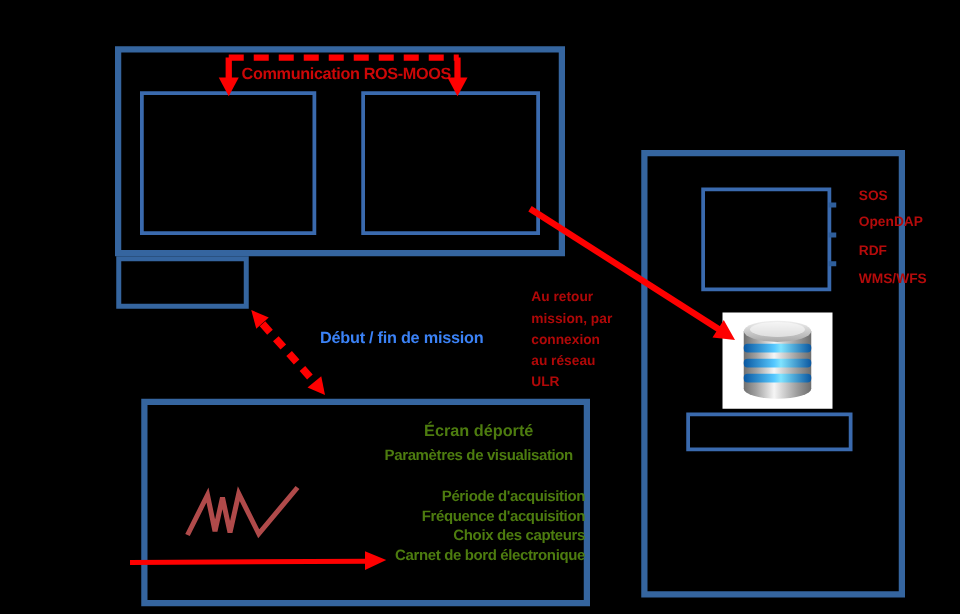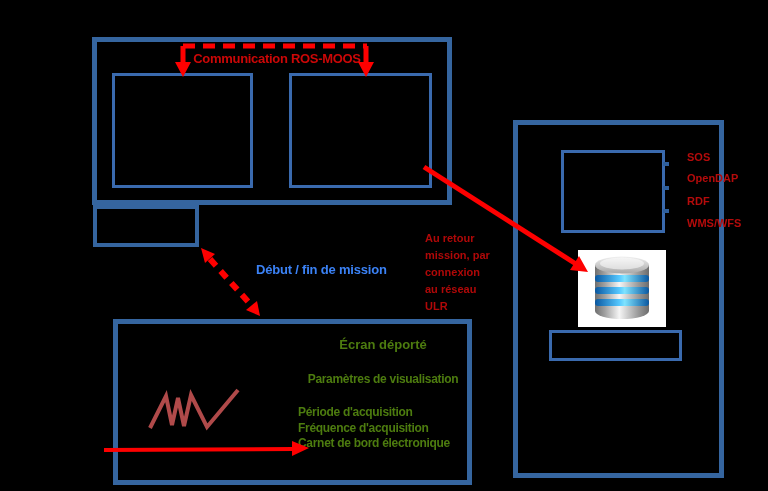--- a/index.html
+++ b/index.html
@@ -16,22 +16,22 @@
   #inner-a{left:112px;top:73px;width:141px;height:115px;}
   #inner-b{left:289px;top:73px;width:143px;height:115px;}
   #comm-label{left:189px;top:51px;width:176px;text-align:center;font-size:13px;letter-spacing:-0.3px;color:#cc0707;}
   #dock-tab{left:93px;top:205px;width:106px;height:42px;border-width:4px;}
   
   #mission-label{left:256px;top:262px;font-size:13px;letter-spacing:-0.2px;color:#3b82f6;}
   
   #bottom-box{left:113px;top:319px;width:359px;height:166px;}
   #remote-text{left:298px;top:337px;width:170px;position:absolute;color:#4d7c0f;}
   #remote-title{font-size:13px;font-weight:bold;text-align:center;white-space:nowrap;}
-  #remote-subtitle{font-size:12px;font-weight:bold;text-align:center;white-space:nowrap;margin-top:20px;letter-spacing:-0.3px;}
-  .remote-item{font-size:12px;font-weight:bold;line-height:15.5px;white-space:nowrap;letter-spacing:-0.3px;}
+  #remote-subtitle{font-size:12px;font-weight:bold;text-align:center;white-space:nowrap;margin-top:5px;letter-spacing:-0.3px;}
+  .remote-item{font-size:12px;font-weight:bold;line-height:15.5px;white-space:nowrap;letter-spacing:-0.3px;text-align:right;}
   #remote-items{margin-top:19px;}
   
   #return-note{left:425px;top:230px;width:90px;font-size:11px;font-weight:bold;
     line-height:17px;color:#b00808;white-space:pre-line;position:absolute;}
   
   #right-box{left:513px;top:120px;width:211px;height:358px;}
   #right-inner-top{left:561px;top:150px;width:104px;height:83px;}
   .tick{position:absolute;width:6px;height:4px;background:#2f5f9c;}
   #tick-1{left:663px;top:162px;}
   #tick-2{left:663px;top:186px;}
@@ -57,20 +57,21 @@
 
 <div id="mission-label" class="lbl">Début / fin de mission</div>
 
 <div id="bottom-box" class="bluebox"></div>
 <div id="remote-text">
   <div id="remote-title">Écran déporté</div>
   <div id="remote-subtitle">Paramètres de visualisation</div>
   <div id="remote-items">
     <div class="remote-item">Période d'acquisition</div>
     <div class="remote-item">Fréquence d'acquisition</div>
+    <div class="remote-item">Choix des capteurs</div>
     <div class="remote-item">Carnet de bord électronique</div>
   </div>
 </div>
 
 <div id="return-note">Au retour
 mission, par
 connexion
 au réseau
 ULR</div>
 

